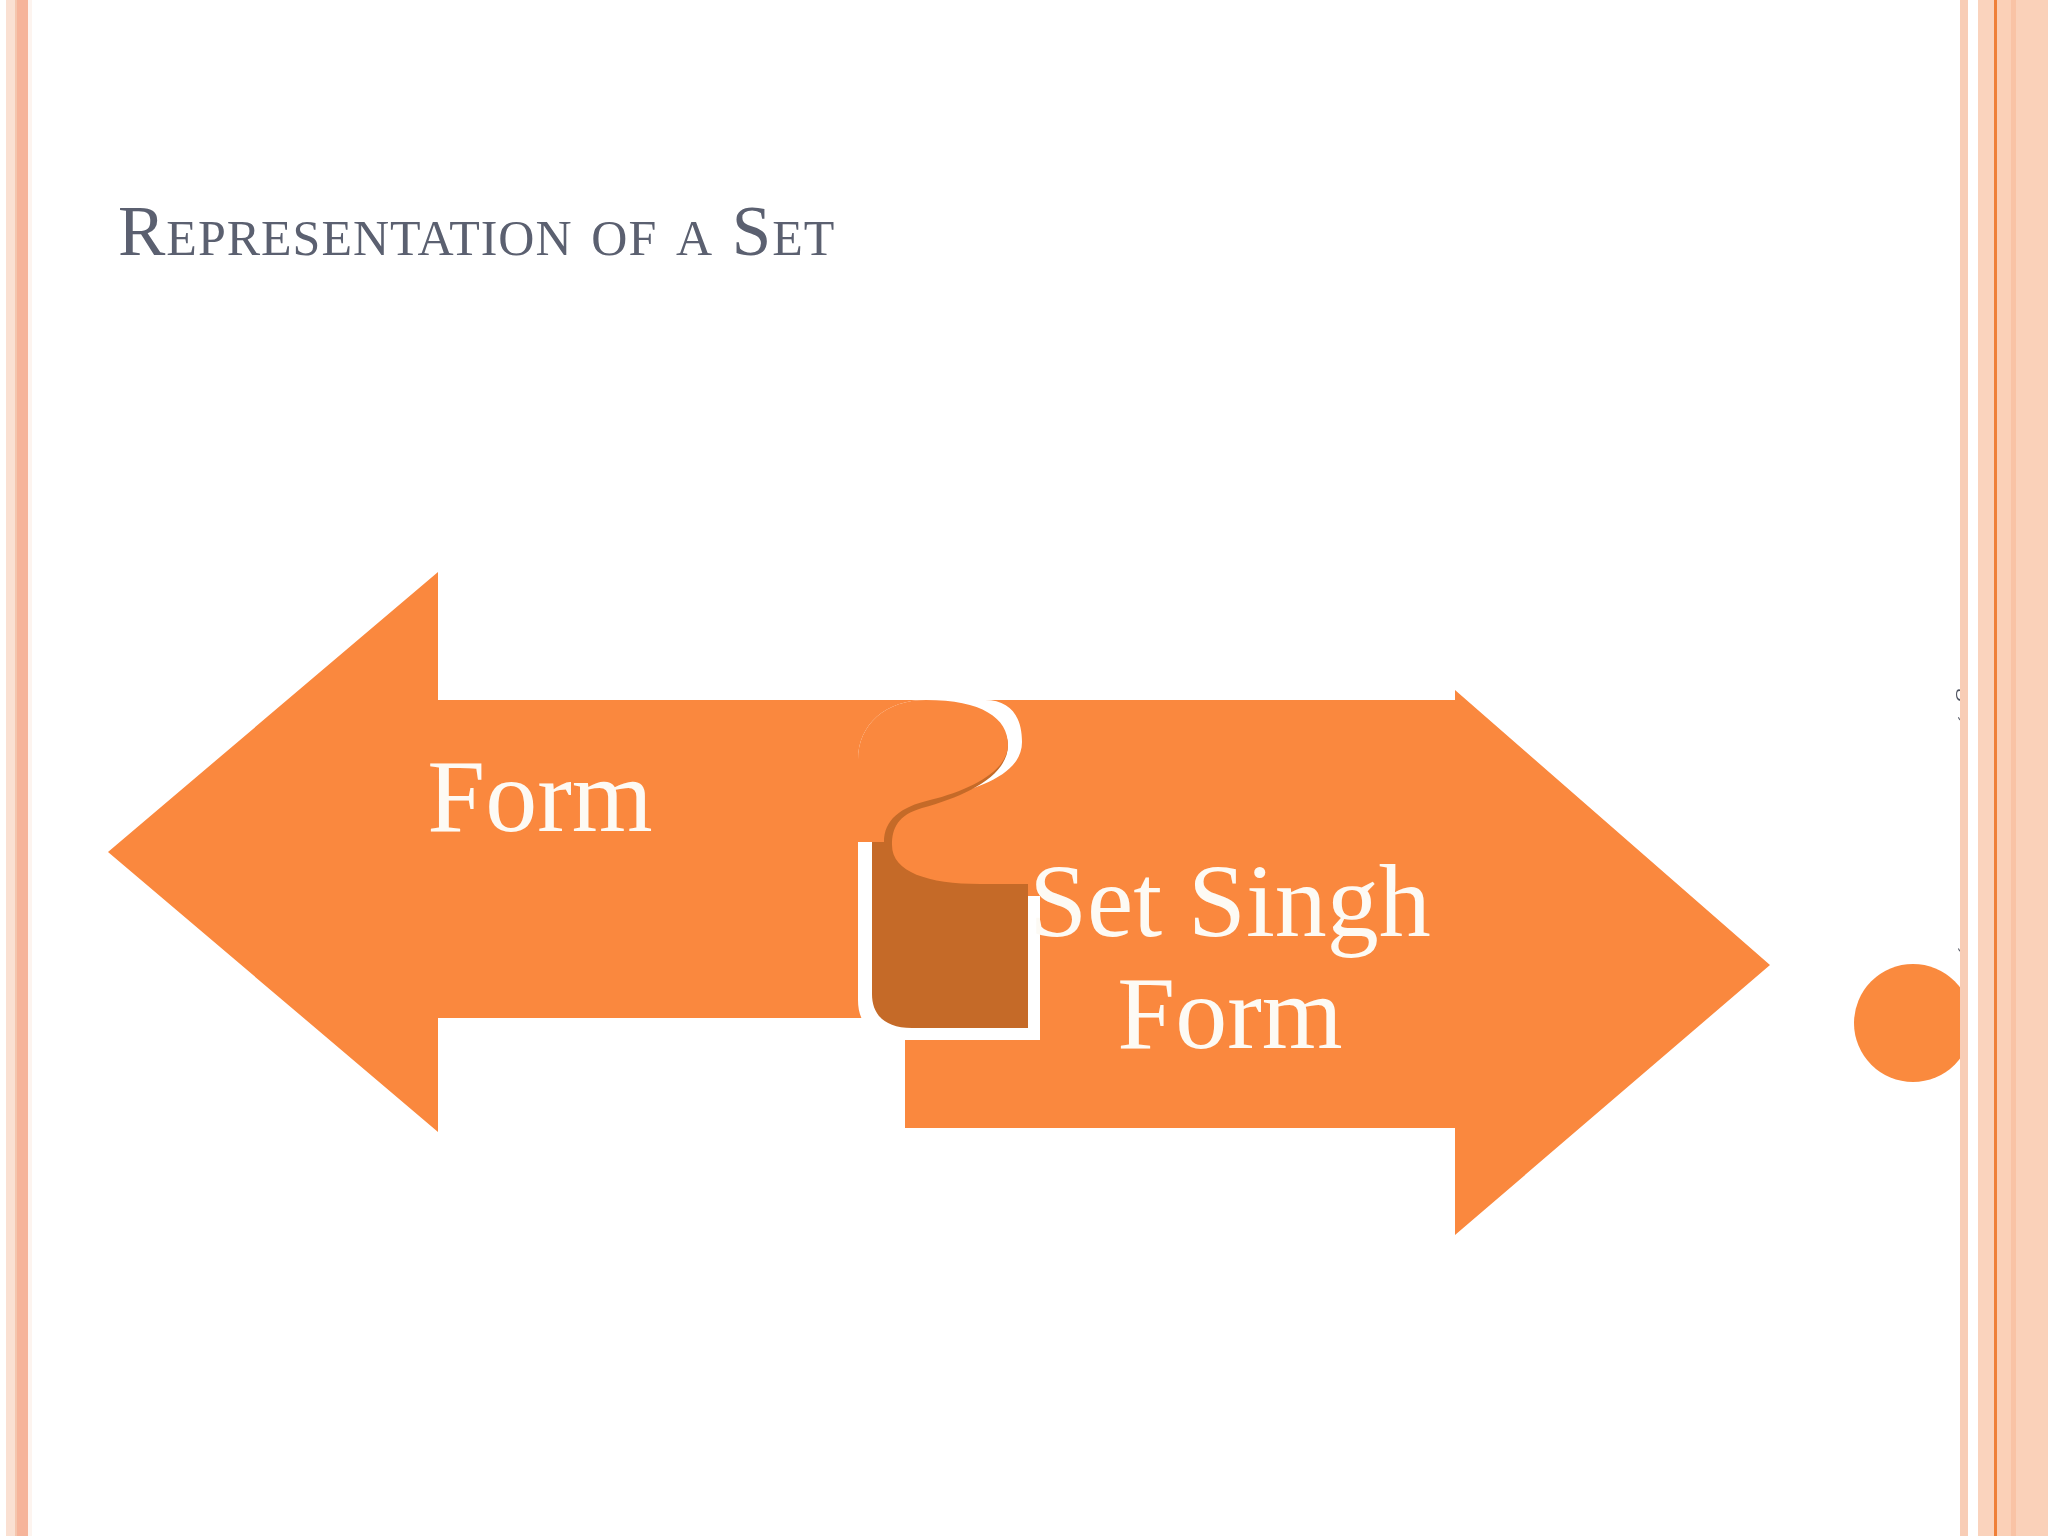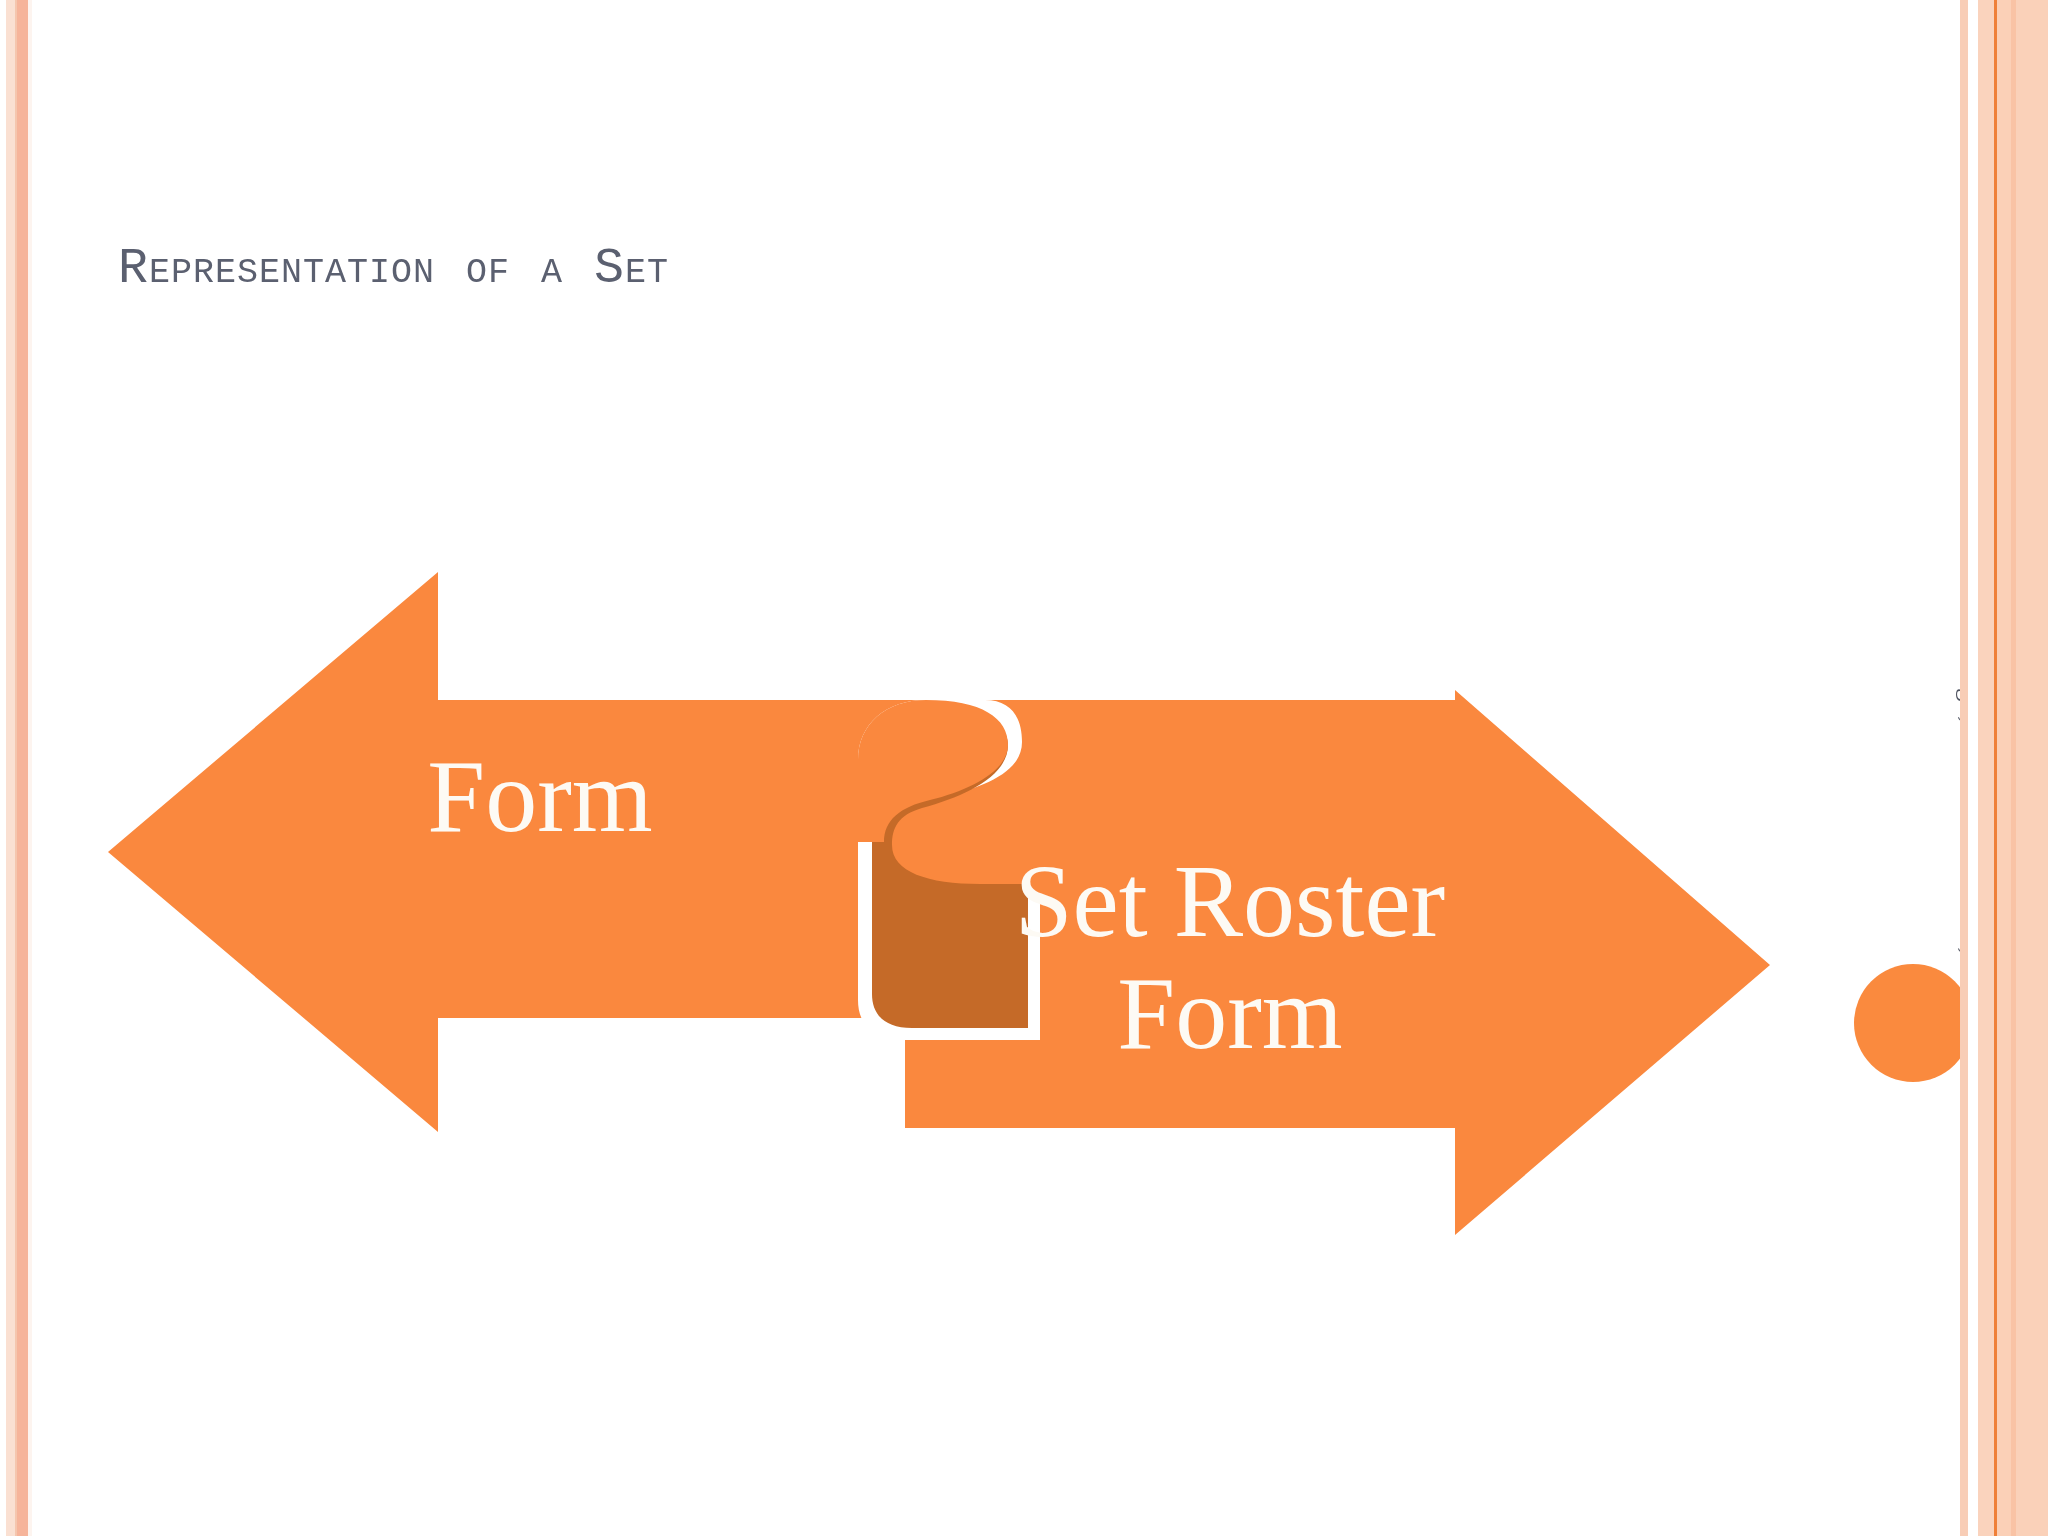--- a/index.html
+++ b/index.html
@@ -52,28 +52,27 @@
   .rb-s6 { position:absolute; left:51px; top:0; width:5px;  height:100%; background:#f9c3a5; }
   .rb-s7 { position:absolute; left:56px; top:0; width:32px; height:100%; background:#fad1b9; }
 
   
   #title {
     position: absolute;
     left: 118px;
     top: 196px;
     width: 1600px;
     color: #5b6070;
-    font-family: Liberation Mono, monospace;
-    font-size: 50px;
+    font-family: Liberation Serif, serif;
+    font-size: 71px;
     line-height: 1;
     letter-spacing: 1px;
     font-variant: small-caps;
     white-space: nowrap;
     font-weight: 400;
-    margin-top: 48px;
   }
 
   
   #diagram {
     position: absolute;
     left: 0;
     top: 0;
     width: 2048px;
     height: 1536px;
     pointer-events: none;
@@ -203,21 +202,21 @@
                  C 858 724, 886 700, 926 700 Z" fill="#fa883e"></path>
       </g>
     </svg>
   </div>
 
   <div class="arrow-label" id="roster-label">
     <div>Form</div>
   </div>
 
   <div class="arrow-label" id="setbuilder-label">
-    <div>Set Roster</div>
+    <div>Set Singh</div>
     <div>Form</div>
   </div>
 
   <div id="side-text">Birinder Singh, Assistant Professor, PCTE</div>
 
   <div id="corner-dot"></div>
 
   <div class="right-border">
     <div class="rb-s1"></div>
     <div class="rb-s2"></div>

